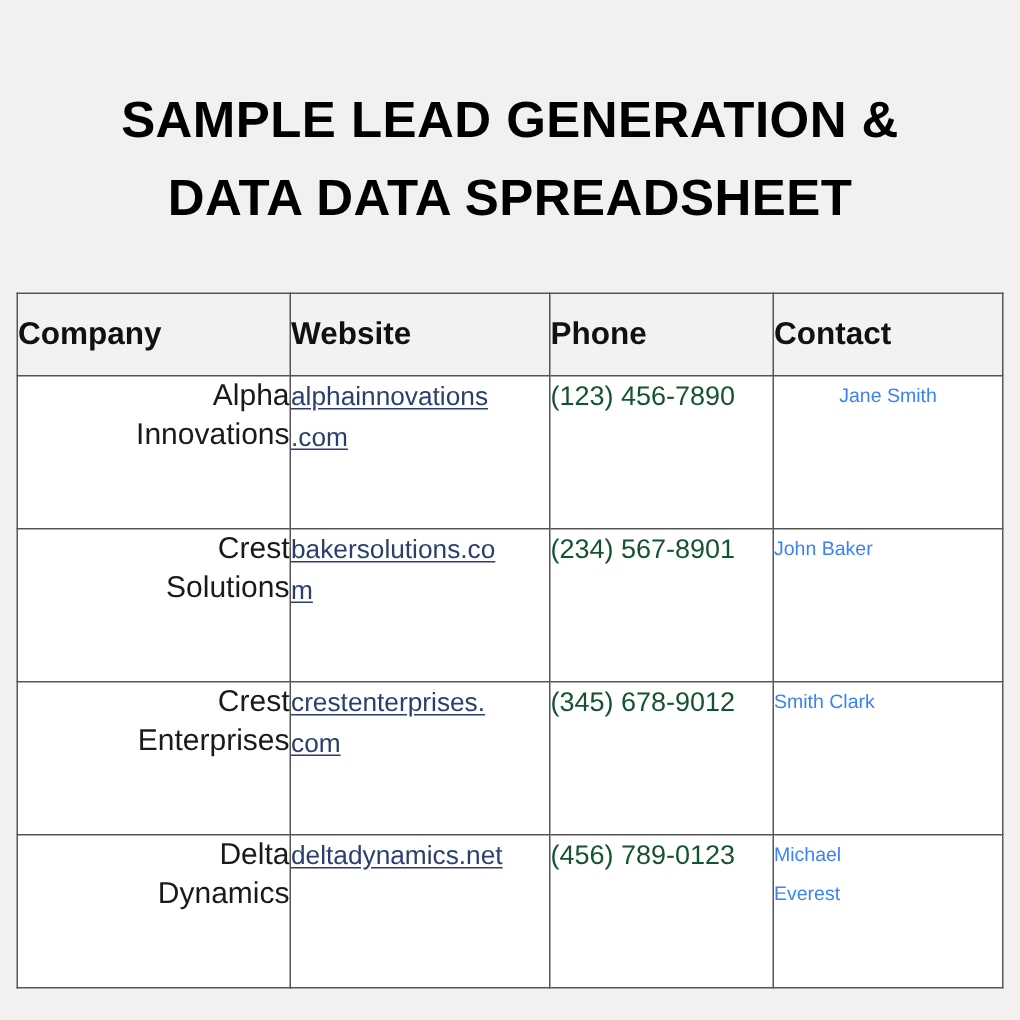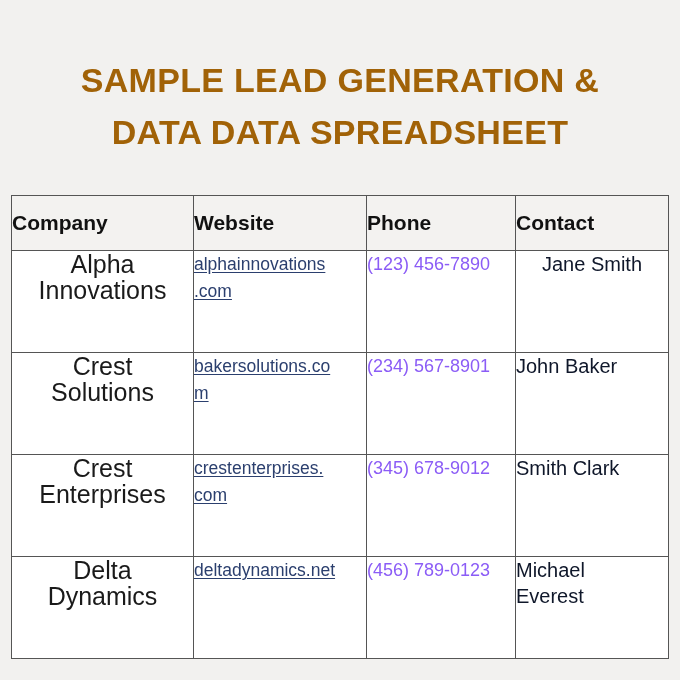--- a/index.html
+++ b/index.html
@@ -19,21 +19,21 @@
       position: absolute;
       left: 0;
       top: 54px;
       width: 680px;
       text-align: center;
       font-family: "Liberation Sans", "DejaVu Sans", sans-serif;
       font-weight: bold;
       font-size: 34px;
       line-height: 52px;
       letter-spacing: 0.3px;
-      color: #a16207;
+      color: #000000;
     }
     .title div { white-space: nowrap; }
     table.sheet {
       position: absolute;
       left: 11px;
       top: 195px;
       width: 657px;
       height: 464px;
       border-collapse: collapse;
       table-layout: fixed;
@@ -53,24 +53,24 @@
     table.sheet thead th {
       background: #f3f2f0;
       font-weight: bold;
       font-size: 21px;
       vertical-align: middle;
       text-align: left;
       color: #111;
     }
     table.sheet tbody tr { height: 82px; }
     td.company {
-      font-size: 25px;
+      font-size: 20px;
       line-height: 26px;
       padding: 13px 0 0 20px;
-      text-align: center;
+      text-align: right;
       color: #1a1a1a;
       margin-left: 20px;
     }
     td.website {
       text-align: left;
       font-size: 17.5px;
       line-height: 27px;
       padding: 13px 4px 0 4px;
       color: #2b3f6e;
     }
@@ -78,29 +78,29 @@
       color: #2b3f6e;
       text-decoration: underline;
       text-underline-offset: 2px;
       word-break: break-all;
     }
     td.phone {
       font-size: 18px;
       line-height: 26px;
       padding: 13px 0 0 10px;
       text-align: left;
-      color: #8b5cf6;
+      color: #14532d;
       white-space: nowrap;
     }
     td.contact {
-      font-size: 20px;
+      font-size: 13px;
       line-height: 26px;
       padding: 13px 0 0 18px;
       text-align: left;
-      color: #0f172a;
+      color: #3b82f6;
     }
     td.contact.center {
       text-align: center;
       padding-left: 0;
     }
   </style>
 </head>
 <body>
 
 <div class="title">

